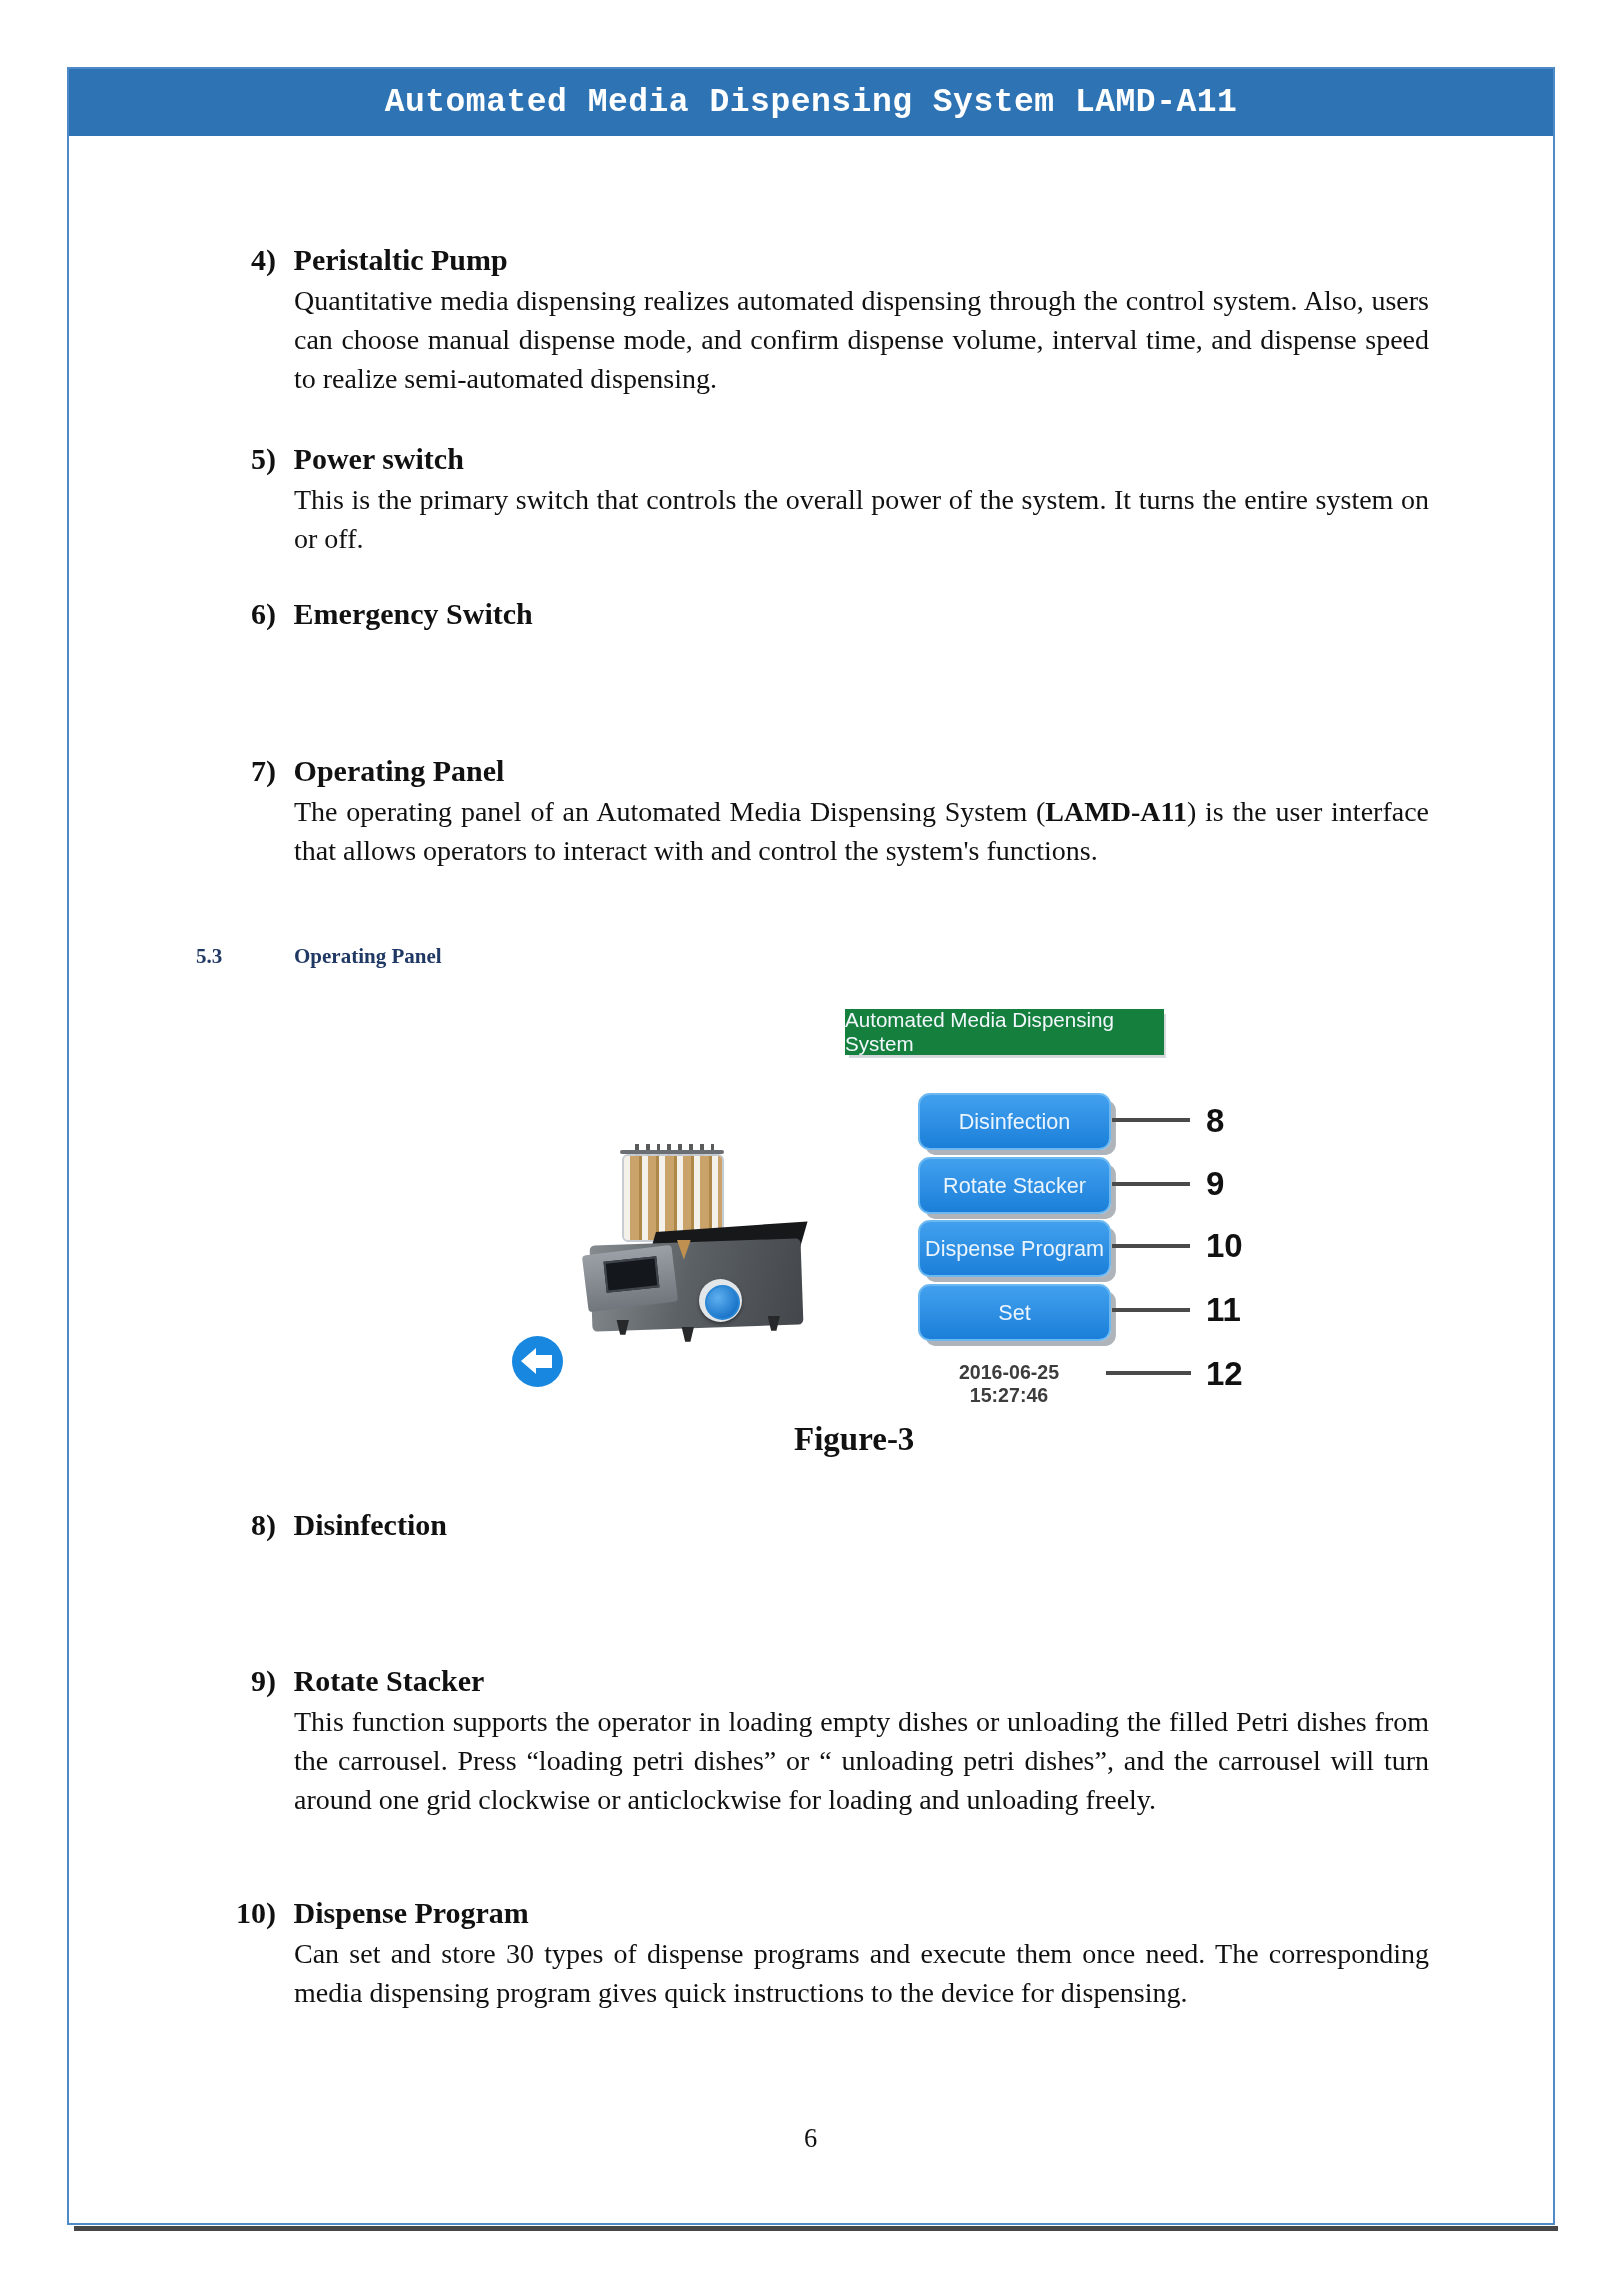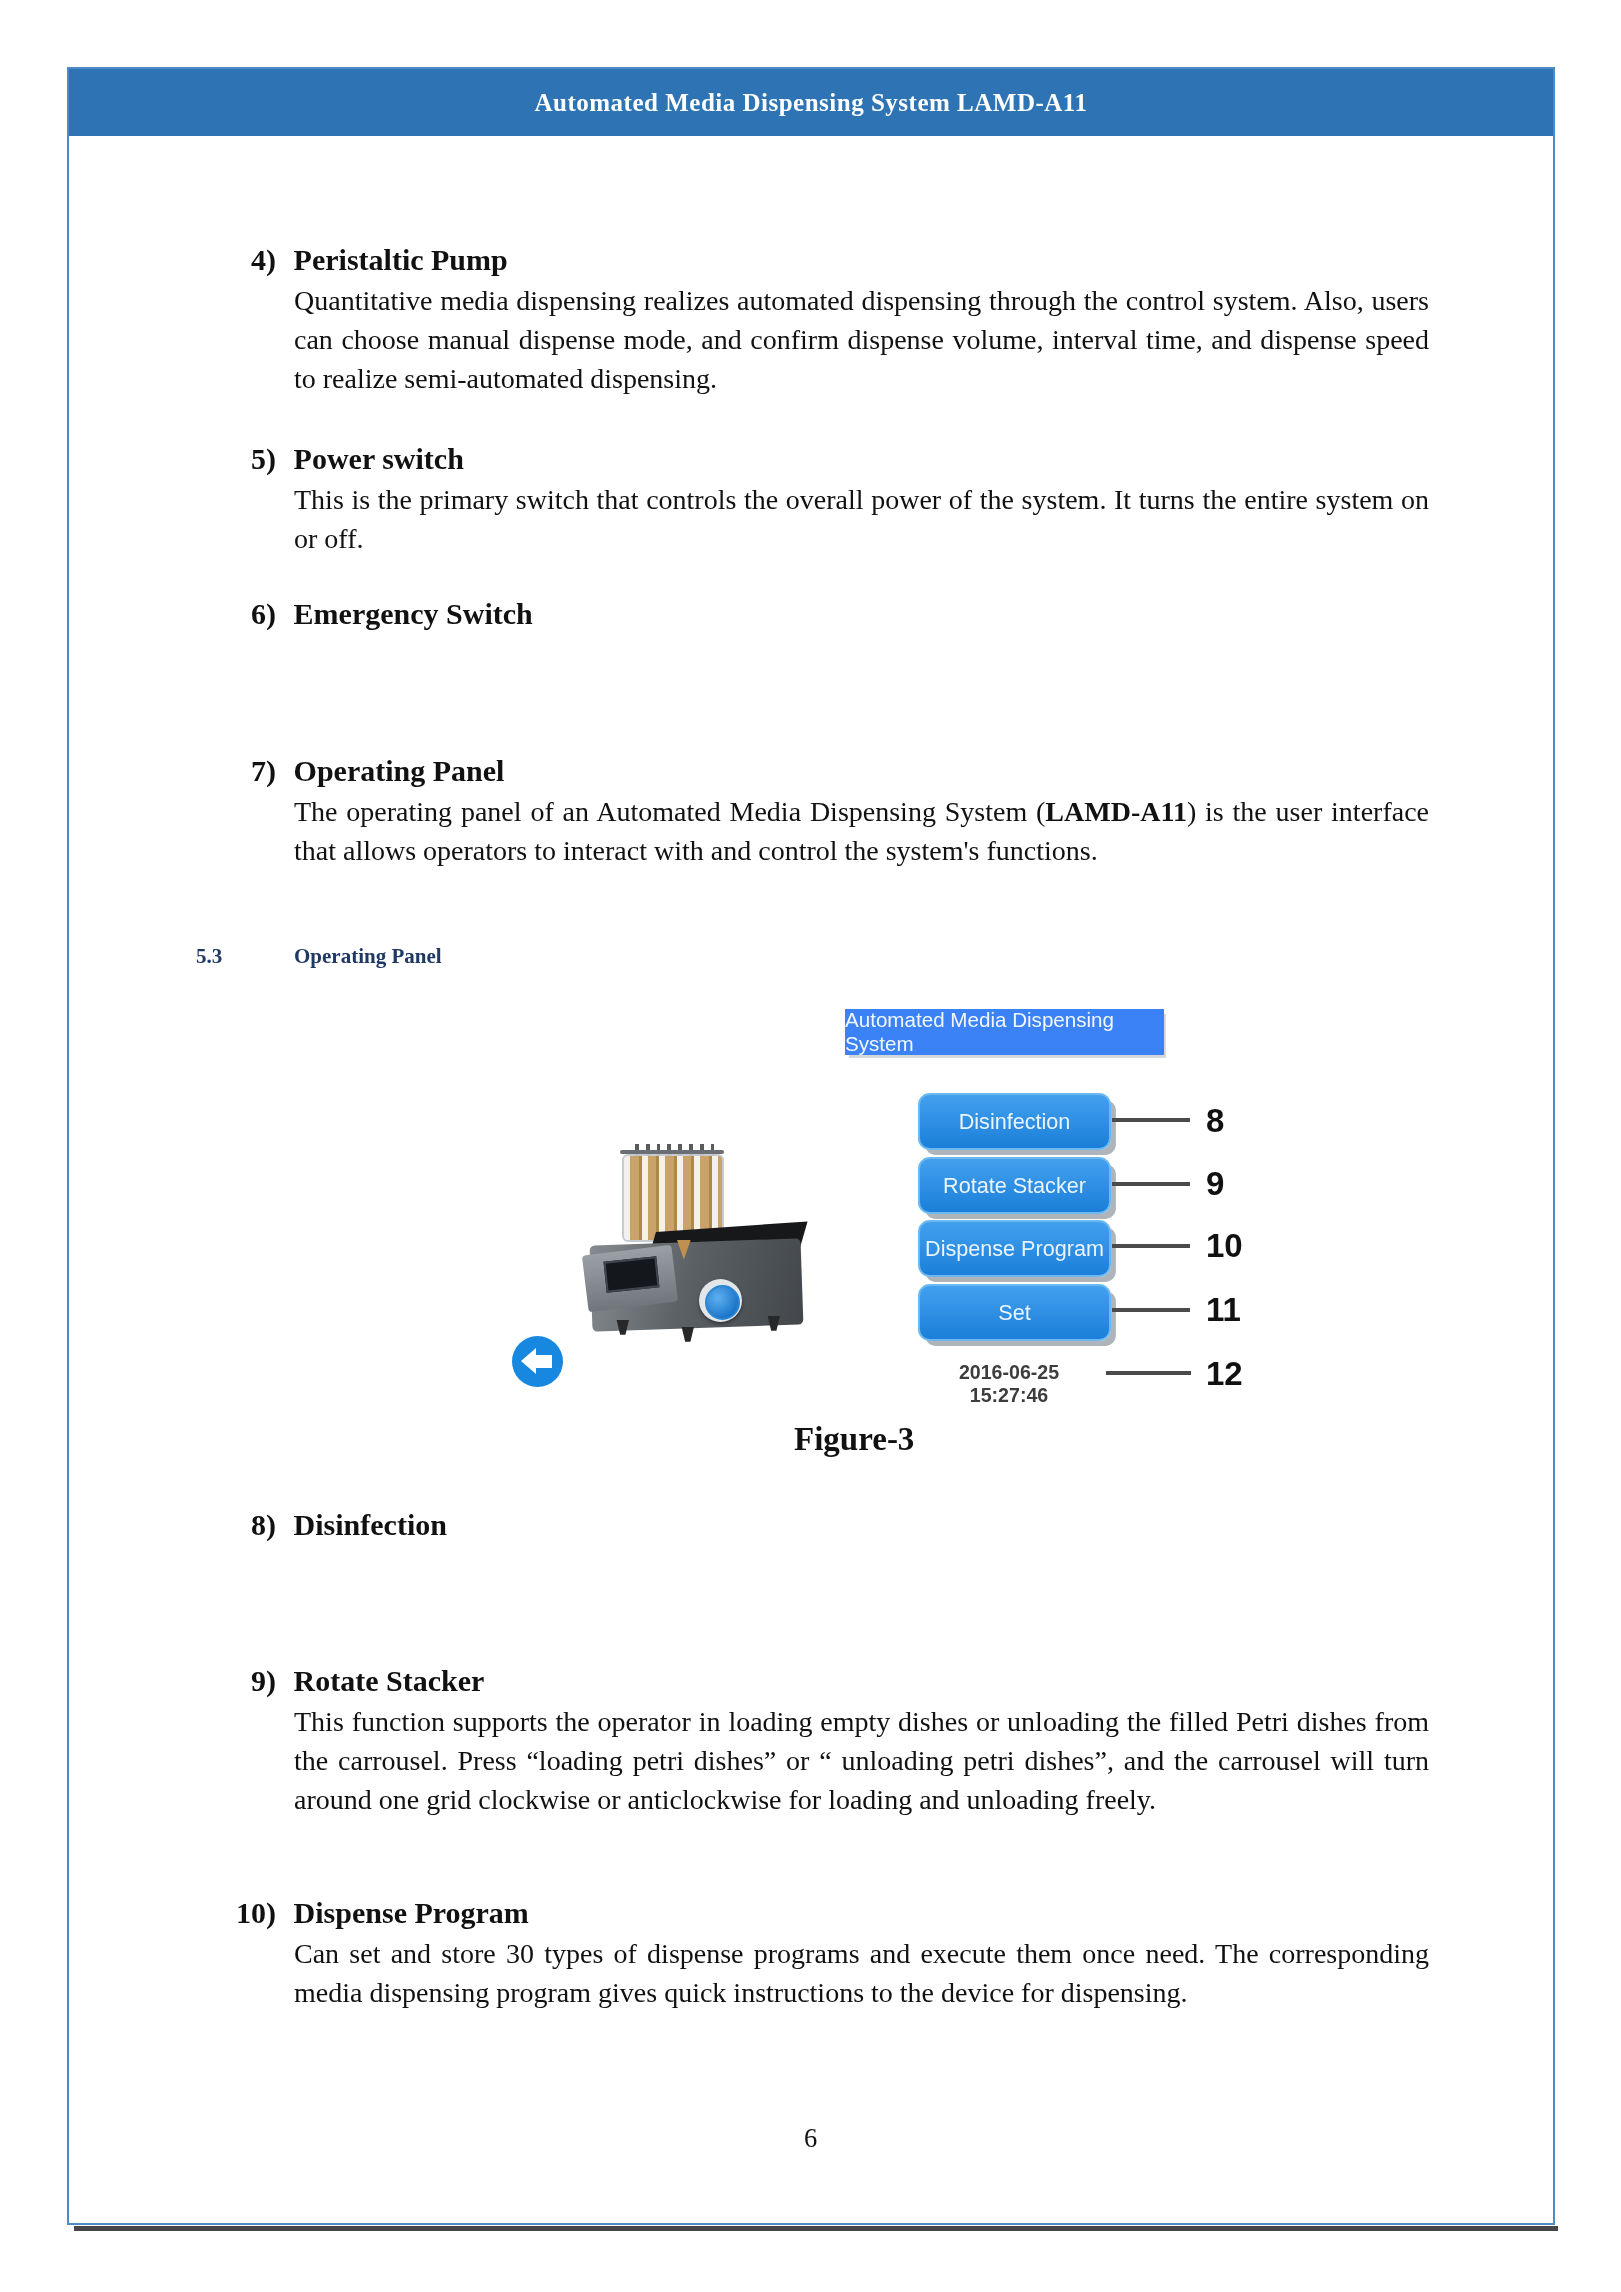--- a/index.html
+++ b/index.html
@@ -13,42 +13,42 @@
     border:2px solid #4e8ac8;background:#ffffff;
   }
   .page-bottom-shadow{
     position:absolute;left:74px;top:2226px;width:1484px;height:4.9px;background:#474747;
   }
   .header-bar{
     position:absolute;left:69px;top:69px;width:1484px;height:67px;
     background:#2e74b5;display:flex;align-items:center;justify-content:center;
   }
   .header-bar .title{
-    color:#ffffff;font-size:25px;font-weight:bold;letter-spacing:0.5px;
+    color:#ffffff;font-size:33px;font-weight:bold;letter-spacing:0.5px;font-family:Liberation Mono, monospace;
   }
   
   .section{position:absolute;left:233px;width:1198px;}
   .sec-head{display:flex;align-items:baseline;font-weight:bold;font-size:30px;line-height:43px;}
   .sec-num{display:inline-block;min-width:43px;text-align:right;}
   .sec-title{margin-left:17.6px;}
   .sec-body{
     margin-left:61px;width:1135px;font-size:28px;line-height:39px;
     text-align:justify;text-justify:inter-word;
   }
   .sec-body .bold{font-weight:bold;}
   
   .sub-heading{
     position:absolute;left:196px;top:944px;display:flex;align-items:baseline;
     color:#1f3864;font-weight:bold;font-size:21px;
   }
   .sub-heading .sub-num{display:inline-block;width:98px;}
   
   .panel-title-bar{
     position:absolute;left:845px;top:1009px;width:319px;height:46px;
-    background:#3b82f6;display:flex;align-items:center;justify-content:center;
+    background:#15803d;display:flex;align-items:center;justify-content:center;
     box-shadow:2.9px 3.9px 0 -1px #d3d7da;
     font-family:"Liberation Sans", sans-serif;color:#f2f7fc;font-size:20.6px;
   }
   .panel-btn{
     position:absolute;left:918px;width:189px;height:53px;
     background:linear-gradient(#42a0ee,#1b7fd9);
     border:2px solid #6cb9f2;border-radius:11.8px;
     box-shadow:5.9px 5.9px 0 -1px #aeb4b9;
     display:flex;align-items:center;justify-content:center;
     font-family:"Liberation Sans", sans-serif;color:#eaf4fd;font-size:21.6px;

